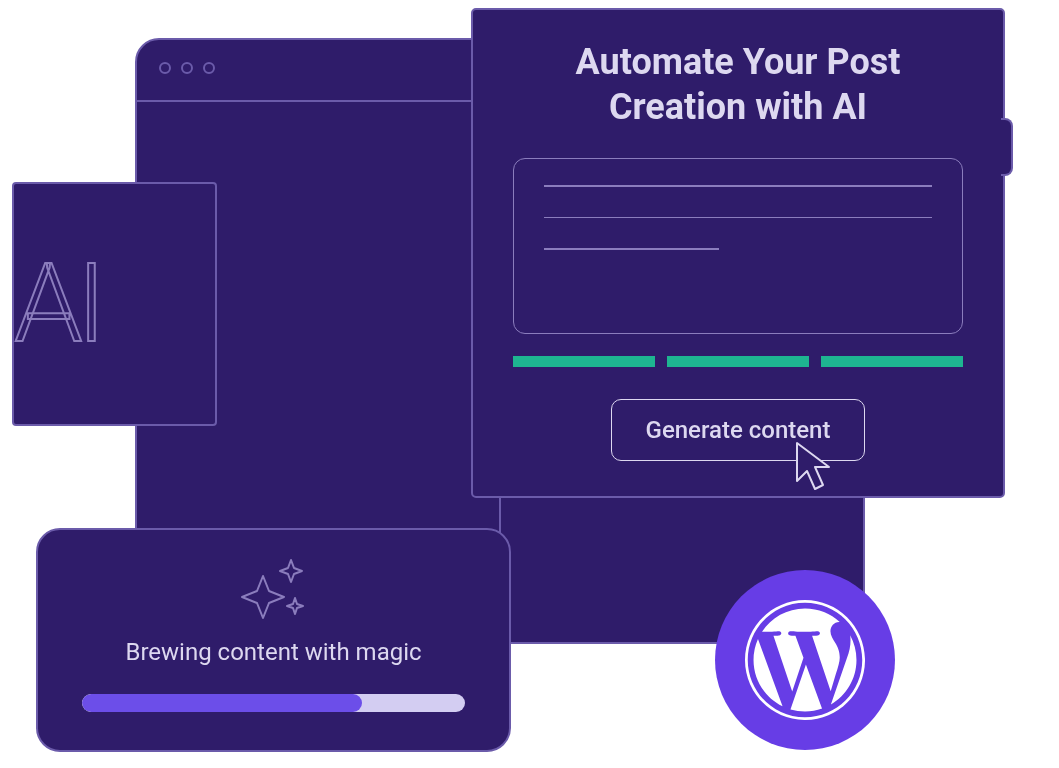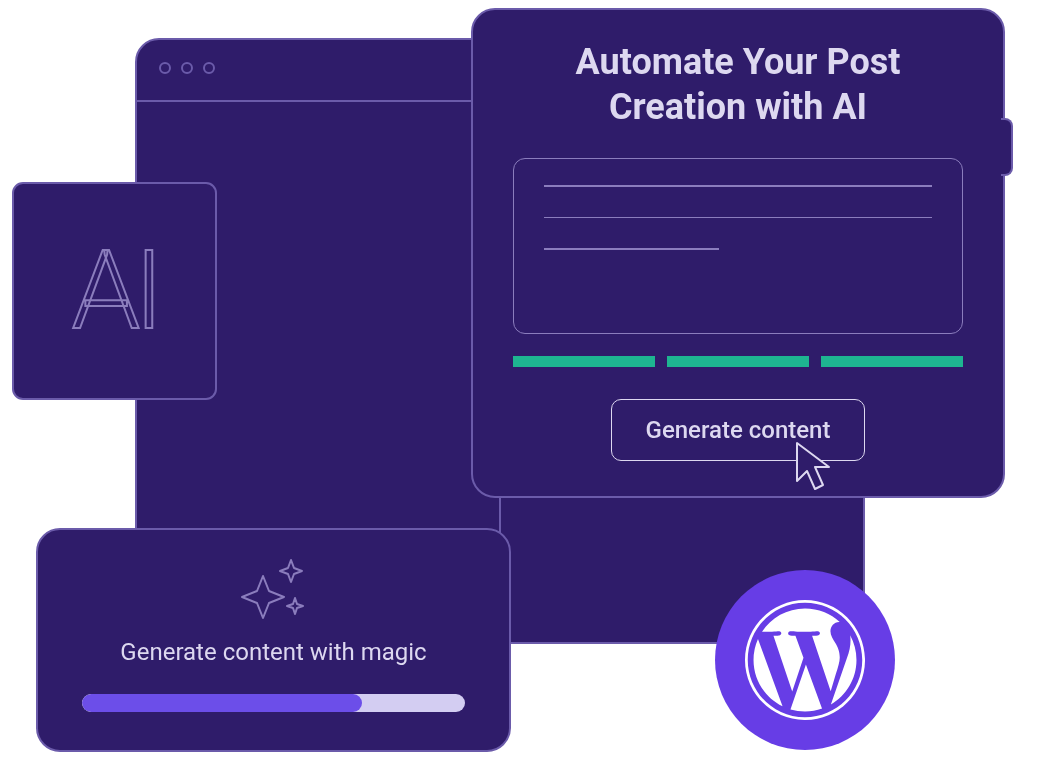--- a/index.html
+++ b/index.html
@@ -68,43 +68,43 @@
     background:var(--bg-dark);
     border:2px solid var(--outline);
     border-left:none;
     border-radius:0 8px 8px 0;
   }
 
   
   .ai-card{
     position:absolute;
     left:12px;top:182px;
-    width:205px;height:218px;
-    background:var(--bg-dark);
-    border:2px solid var(--outline);
-    border-radius:11px;
-    display:flex;align-items:center;justify-content:center;
+    width:205px;height:244px;
+    background:var(--bg-dark);
+    border:2px solid var(--outline);
+    border-radius:4px;
+    display:flex;align-items:center;
   }
   .ai-text{
     font-size:110px;
     font-weight:300;
     color:transparent;
     -webkit-text-stroke:2px var(--outline-light);
     letter-spacing:-6px;
     line-height:1;
   }
 
   
   .main{
     position:absolute;
     left:471px;top:8px;
     width:534px;height:490px;
     background:var(--bg-dark);
     border:2px solid var(--outline);
-    border-radius:24px;
+    border-radius:5px;
     padding:30px 40px;
   }
   .main-title{
     color:var(--text-light);
     font-size:36px;
     font-weight:700;
     text-align:center;
     margin:0 0 28px;
     line-height:1.25;
   }
@@ -226,21 +226,21 @@
 </div>
 
 <div class="status">
   <svg width="78" height="66" viewBox="0 0 78 66">
     <g fill="none" stroke="var(--outline-light)" stroke-width="2" stroke-linejoin="round">
       <path d="M28 18 L34 33 L49 39 L34 45 L28 60 L22 45 L7 39 L22 33 Z"></path>
       <path d="M56 2 L59 10 L67 13 L59 16 L56 24 L53 16 L45 13 L53 10 Z"></path>
       <path d="M60 40 L62 46 L68 48 L62 50 L60 56 L58 50 L52 48 L58 46 Z"></path>
     </g>
   </svg>
-  <div class="status-txt">Generate content with magic</div>
+  <div class="status-txt">Brewing content with magic</div>
   <div class="bar">
     <div class="bar-fill" style="width: 73%;"></div>
   </div>
 </div>
 
 <div class="wp">
   <svg width="120" height="120" viewBox="0 0 122.52 122.52">
     <g fill="#fff">
       <path d="M8.708 61.26c0 20.802 12.089 38.779 29.619 47.298L13.258 39.872a52.354 52.354 0 0 0-4.55 21.388z"></path>
       <path d="M96.74 58.608c0-6.495-2.333-10.993-4.334-14.494-2.664-4.329-5.161-7.995-5.161-12.324 0-4.831 3.664-9.328 8.825-9.328.233 0 .454.029.681.042-9.35-8.566-21.807-13.796-35.489-13.796-18.36 0-34.513 9.42-43.91 23.688 1.233.037 2.395.063 3.382.063 5.497 0 14.006-.667 14.006-.667 2.833-.167 3.167 3.994.337 4.329 0 0-2.847.335-6.015.501L48.2 93.547l11.501-34.493-8.188-22.434c-2.83-.166-5.511-.501-5.511-.501-2.832-.166-2.5-4.496.332-4.329 0 0 8.679.667 13.843.667 5.496 0 14.006-.667 14.006-.667 2.835-.167 3.168 3.994.337 4.329 0 0-2.853.335-6.015.501l18.992 56.494 5.242-17.517c2.272-7.269 4.001-12.49 4.001-16.989z"></path>

